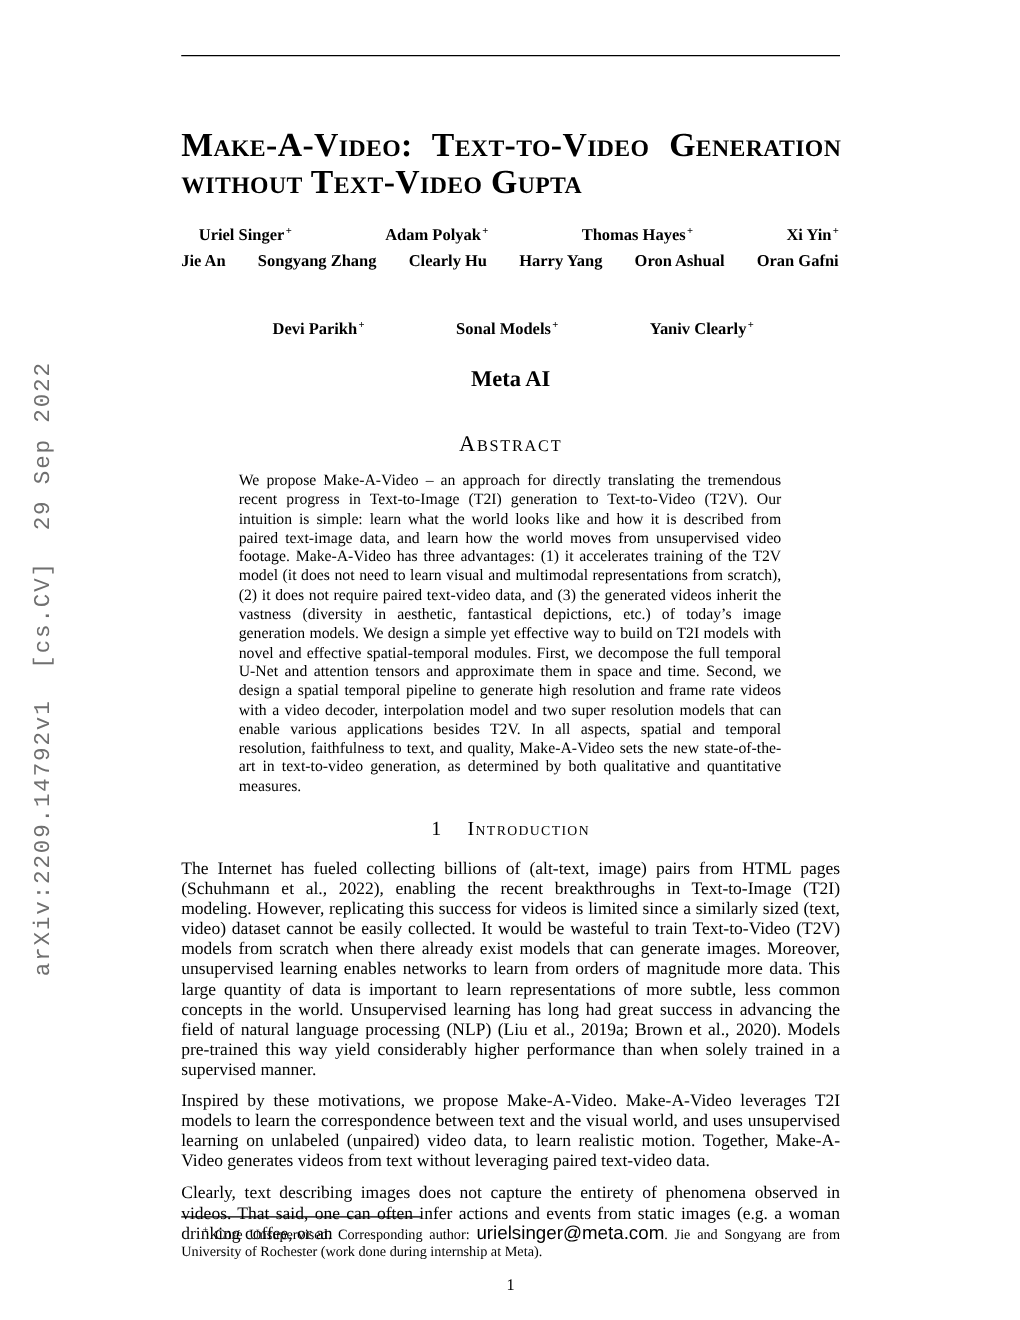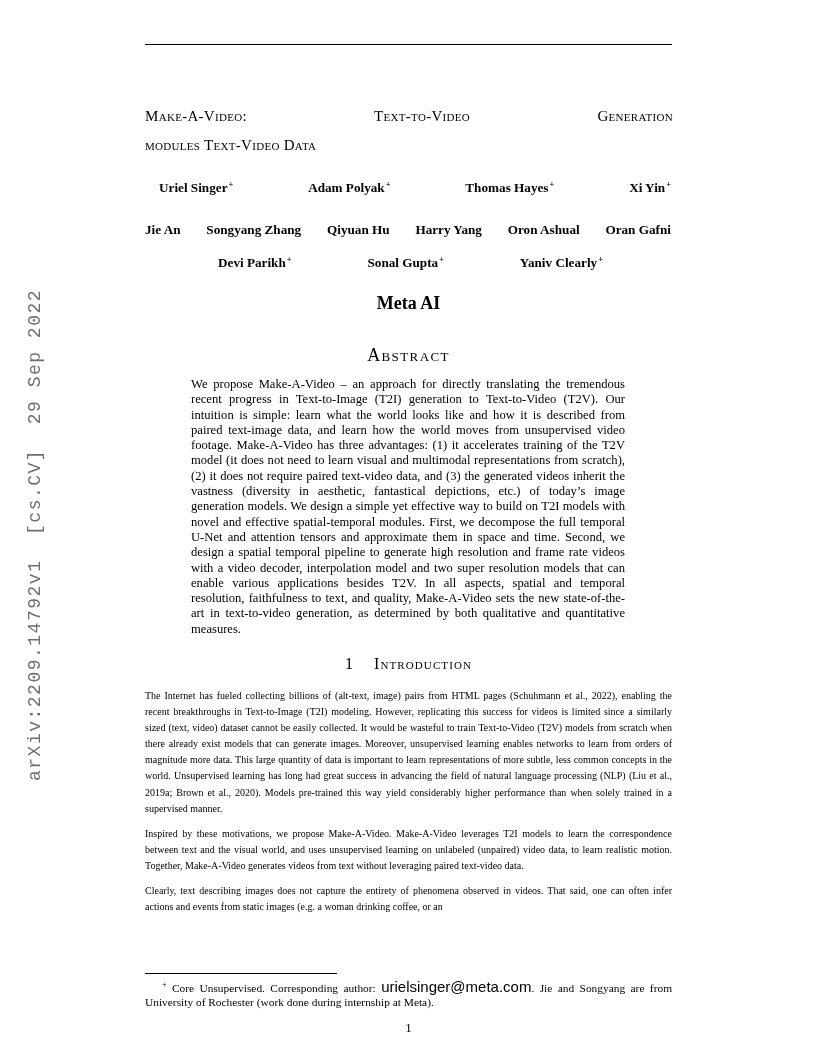--- a/index.html
+++ b/index.html
@@ -39,43 +39,43 @@
     white-space: pre;
   }
 
   
   .paper-title {
     position: absolute;
     left: 145px; top: 102px;
     width: 528px;
     margin: 0;
     font-variant: small-caps;
-    font-weight: normal;
-    font-size: 15px;
+    font-weight: bold;
+    font-size: 27px;
     line-height: 29px;
     letter-spacing: 0.3px;
   }
   .paper-title .title-line1 {
     display: block;
     text-align: justify;
     text-align-last: justify;
   }
   .paper-title .title-line2 { display: block; }
 
   
   .author-row {
     position: absolute;
     display: flex;
     justify-content: space-between;
     font-weight: bold;
     font-size: 13.2px;
     white-space: nowrap;
   }
   .author-row-1 { left: 159px; top: 180px; width: 512px; }
-  .author-row-2 { left: 145px; top: 222px; width: 527px; }
+  .author-row-2 { left: 145px; top: 201px; width: 527px; }
   .author-row-3 { left: 218px; top: 255px; width: 385px; }
   .affiliation-row {
     position: absolute;
     left: 145px; top: 293px; width: 527px;
     text-align: center;
     font-weight: bold;
     font-size: 18px;
   }
   .author sup {
     font-size: 8.5px;
@@ -117,21 +117,21 @@
   .section-heading .section-label {
     font-variant: small-caps;
     letter-spacing: 1.1px;
   }
 
   
   .intro-block {
     position: absolute;
     left: 145px; top: 688px;
     width: 527px;
-    font-size: 10px;
+    font-size: 14px;
     line-height: 16.1px;
     text-align: justify;
   }
   .intro-block p { margin: 0 0 9px 0; }
 
   
   .footnote-rule {
     position: absolute;
     left: 145px; top: 973px;
     width: 192px; height: 1px;
@@ -165,42 +165,42 @@
 <body>
 
 <div class="page">
 
   <div class="top-rule"></div>
 
   <div class="arxiv-watermark">arXiv:2209.14792v1  [cs.CV]  29 Sep 2022</div>
 
   <h1 class="paper-title">
     <span class="title-line1">Make-A-Video: Text-to-Video Generation</span>
-    <span class="title-line2">modules Text-Video Data</span>
+    <span class="title-line2">without Text-Video Gupta</span>
   </h1>
 
   <div class="author-row author-row-1">
     <span class="author"><span>Uriel Singer</span><sup>+</sup></span>
     <span class="author"><span>Adam Polyak</span><sup>+</sup></span>
     <span class="author"><span>Thomas Hayes</span><sup>+</sup></span>
     <span class="author"><span>Xi Yin</span><sup>+</sup></span>
   </div>
 
   <div class="author-row author-row-2">
     <span class="author"><span>Jie An</span><sup></sup></span>
     <span class="author"><span>Songyang Zhang</span><sup></sup></span>
-    <span class="author"><span>Qiyuan Hu</span><sup></sup></span>
+    <span class="author"><span>Clearly Hu</span><sup></sup></span>
     <span class="author"><span>Harry Yang</span><sup></sup></span>
     <span class="author"><span>Oron Ashual</span><sup></sup></span>
     <span class="author"><span>Oran Gafni</span><sup></sup></span>
   </div>
 
   <div class="author-row author-row-3">
     <span class="author"><span>Devi Parikh</span><sup>+</sup></span>
-    <span class="author"><span>Sonal Gupta</span><sup>+</sup></span>
+    <span class="author"><span>Sonal Models</span><sup>+</sup></span>
     <span class="author"><span>Yaniv Clearly</span><sup>+</sup></span>
   </div>
 
   <div class="affiliation-row">Meta AI</div>
 
   <h2 class="abstract-heading">Abstract</h2>
 
   <p class="abstract-body">We propose Make-A-Video – an approach for directly translating the tremendous recent progress in Text-to-Image (T2I) generation to Text-to-Video (T2V). Our intuition is simple: learn what the world looks like and how it is described from paired text-image data, and learn how the world moves from unsupervised video footage. Make-A-Video has three advantages: (1) it accelerates training of the T2V model (it does not need to learn visual and multimodal representations from scratch), (2) it does not require paired text-video data, and (3) the generated videos inherit the vastness (diversity in aesthetic, fantastical depictions, etc.) of today’s image generation models. We design a simple yet effective way to build on T2I models with novel and effective spatial-temporal modules. First, we decompose the full temporal U-Net and attention tensors and approximate them in space and time. Second, we design a spatial temporal pipeline to generate high resolution and frame rate videos with a video decoder, interpolation model and two super resolution models that can enable various applications besides T2V. In all aspects, spatial and temporal resolution, faithfulness to text, and quality, Make-A-Video sets the new state-of-the-art in text-to-video generation, as determined by both qualitative and quantitative measures.</p>
 
   <h2 class="section-heading">

